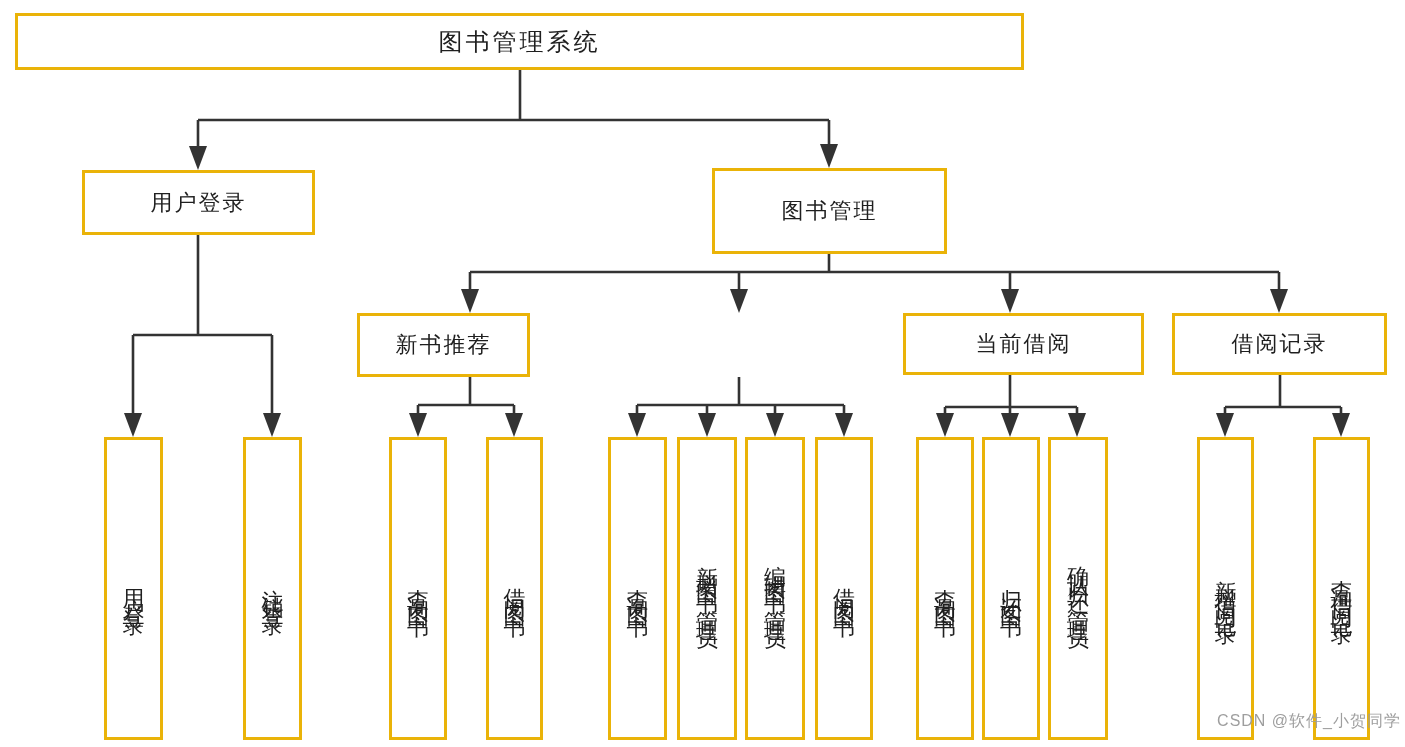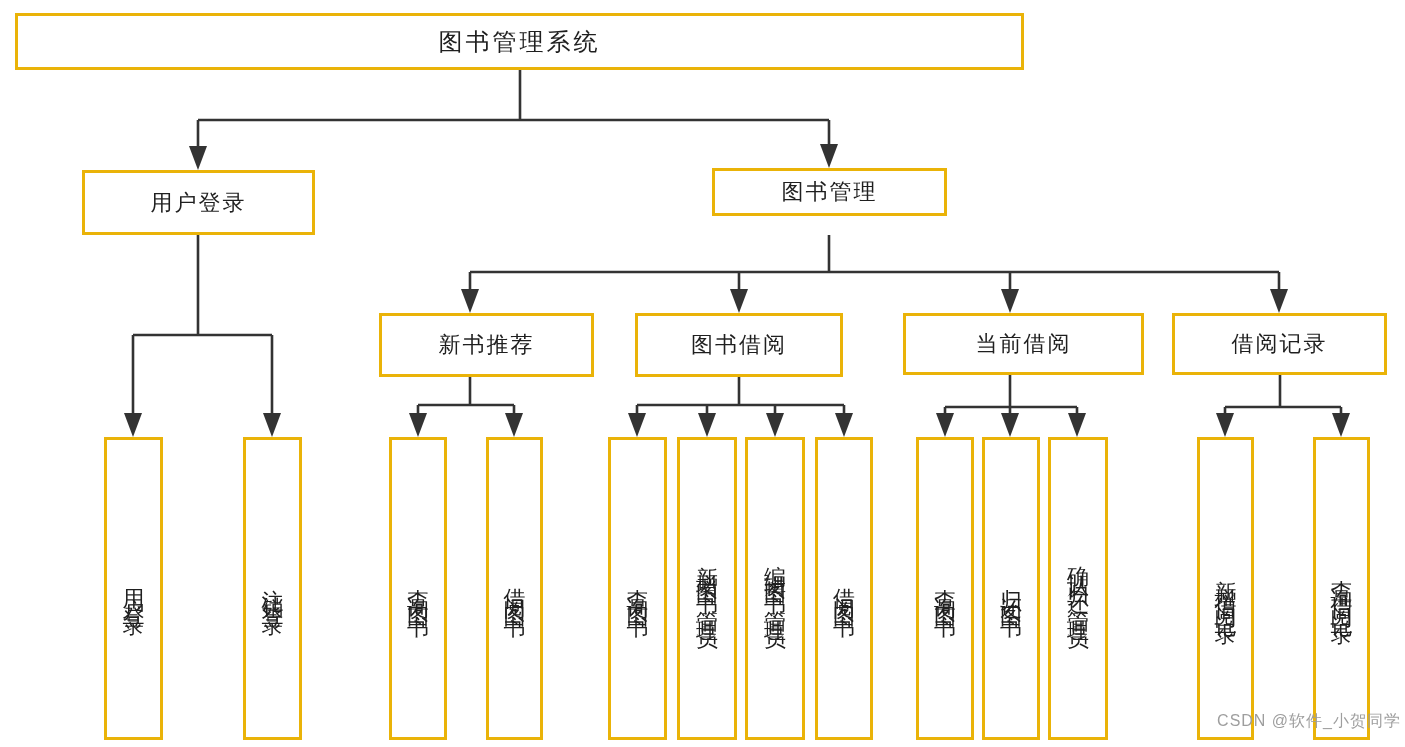--- a/index.html
+++ b/index.html
@@ -98,29 +98,26 @@
     </g>
   </svg>
 
   <div class="node hnode title" style="left:15px;top:13px;width:1009px;height:57px">
     <span>图书管理系统</span>
   </div>
 
   <div class="node hnode" style="left:82px;top:170px;width:233px;height:65px">
     <span>用户登录</span>
   </div>
-  <div class="node hnode" style="left:712px;top:168px;width:235px;height:48px">
+  <div class="node hnode" style="left:712px;top:168px;width:235px;height:86px">
     <span>图书管理</span>
   </div>
 
-  <div class="node hnode" style="left:379px;top:313px;width:215px;height:64px">
+  <div class="node hnode" style="left:357px;top:313px;width:173px;height:64px">
     <span>新书推荐</span>
-  </div>
-  <div class="node hnode" style="left:635px;top:313px;width:208px;height:64px">
-    <span>图书借阅</span>
   </div>
   <div class="node hnode" style="left:903px;top:313px;width:241px;height:62px">
     <span>当前借阅</span>
   </div>
   <div class="node hnode" style="left:1172px;top:313px;width:215px;height:62px">
     <span>借阅记录</span>
   </div>
 
   <div class="node vnode" style="left:104px;top:437px;width:59px;height:303px">
     <span>用户登录</span>

